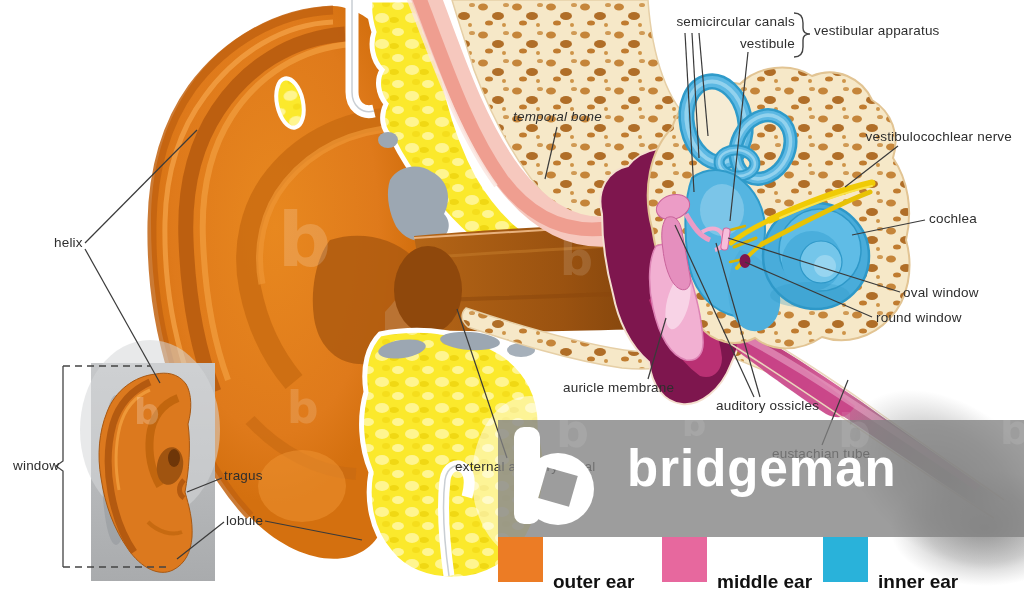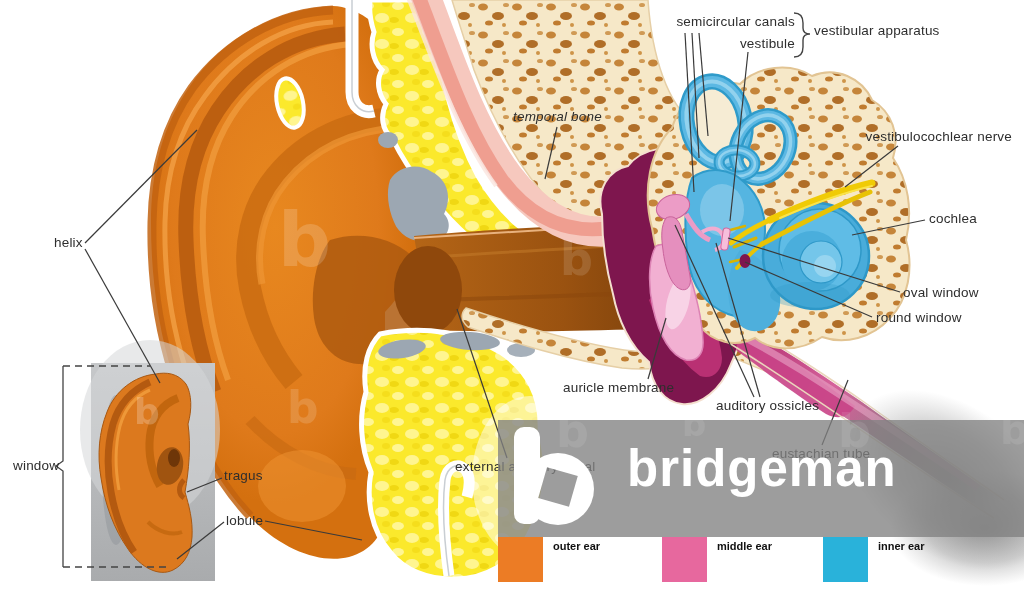--- a/index.html
+++ b/index.html
@@ -12,21 +12,21 @@
   #banner{position:absolute;left:498px;top:420px;width:526px;height:117px;
           background:rgba(130,130,130,0.78);}
   #wm-scatter{position:absolute;left:0;top:0;width:1024px;height:593px;pointer-events:none;}
   .wmb{position:absolute;font-weight:bold;font-family:"DejaVu Sans",sans-serif;line-height:1;}
   #logo{position:absolute;left:512px;top:427px;}
   .brand{position:absolute;left:627px;color:#fff;font-weight:bold;font-size:51px;
          letter-spacing:1px;line-height:1;font-family:"Liberation Sans",sans-serif;}
   #brand1{top:443px;} #brand2{top:485px;}
   #legend{position:absolute;left:0;top:0;width:1024px;height:593px;pointer-events:none;}
   .sw{position:absolute;width:45px;height:45px;top:537px;}
-  .swlbl{position:absolute;top:540px;font-size:11px;font-weight:bold;color:#111;white-space:nowrap;}
+  .swlbl{position:absolute;top:571px;font-size:19px;font-weight:bold;color:#111;white-space:nowrap;}
 </style>
 </head>
 <body>
 
 <div id="stage">
 
   <svg id="art" width="1024" height="593" viewBox="0 0 1024 593">
     <defs>
       <pattern id="bonePat" patternUnits="userSpaceOnUse" width="34" height="28">
         <rect width="34" height="28" fill="#F6E8C8"></rect>

